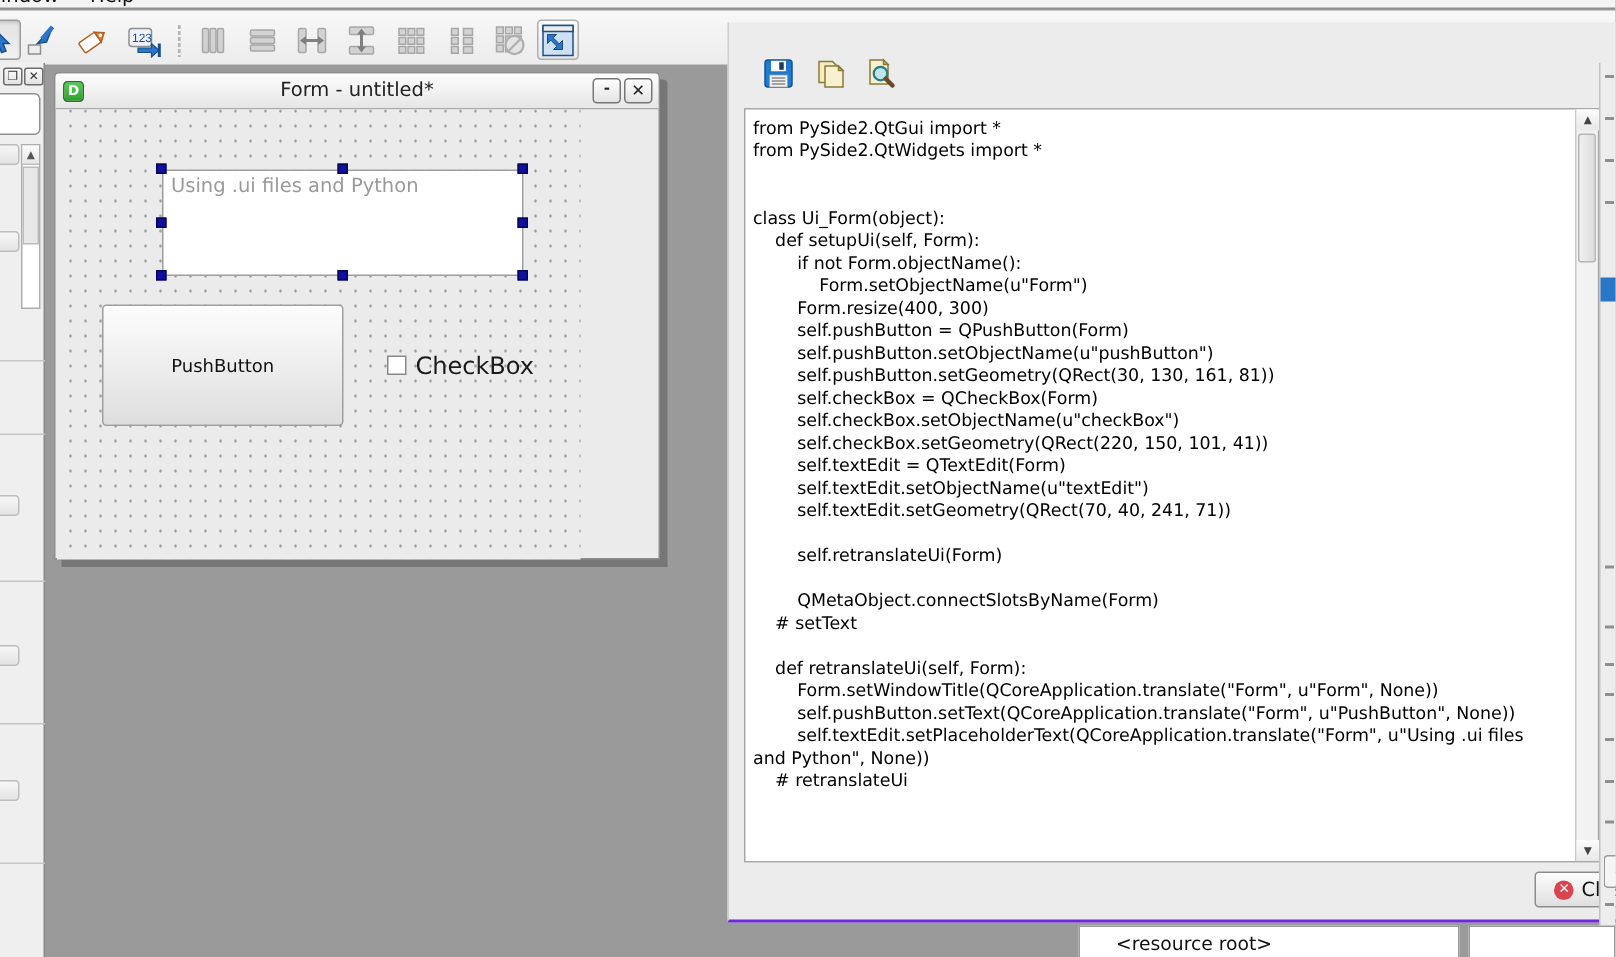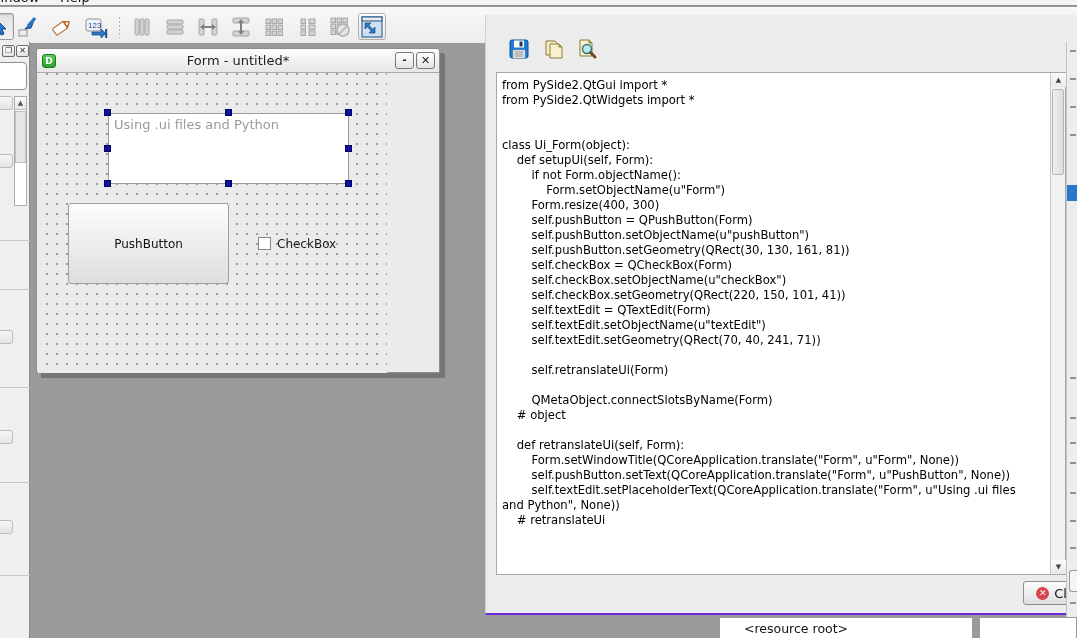--- a/index.html
+++ b/index.html
@@ -38,21 +38,21 @@
   #form-min { right:25px; font-size:10px; line-height:14px; }
   #form-close { right:4px; font-size:11px; line-height:16px; }
   #form-canvas { position:absolute; left:1px; top:24px; width:349px; height:300px; background-color:#ebebeb; background-image:radial-gradient(#9d9d9d 0.8px, transparent 1px); background-size:10px 10px; background-position:4px 6px; }
 
   #w-textedit { position:absolute; left:70px; top:40px; width:241px; height:71px; background:#fff; border:1px solid #9d9d9d; }
   #w-textedit .ph { position:absolute; left:5px; top:3px; color:#9a9a9a; font-size:13px; }
   .handle { position:absolute; width:7px; height:7px; background:#10109e; border:1px solid #05055e; }
   #w-pushbutton { position:absolute; left:30px; top:130px; width:161px; height:81px; background:linear-gradient(#fdfdfd,#dedede); border:1px solid #9f9f9f; border-radius:3px; display:flex; align-items:center; justify-content:center; font-size:12px; color:#111; }
   #w-checkbox { position:absolute; left:220px; top:150px; width:101px; height:41px; display:flex; align-items:center; }
   #w-checkbox .box { width:13px; height:13px; background:#fff; border:1px solid #878787; margin-right:6px; }
-  #w-checkbox .cb-label { font-size:12px; }
+  #w-checkbox .cb-label { font-size:16px; }
 
   
   #codedlg { position:absolute; left:485px; top:15px; width:632px; height:600px; background:#ececec; border-left:1px solid #cfcfcf; border-bottom:2px solid #6d28d9; }
   .dlg-tbtn { position:absolute; top:20px; width:30px; height:28px; border:1px solid transparent; border-radius:3px; display:flex; align-items:center; justify-content:center; }
   #code-frame { position:absolute; left:10px; top:57px; width:570px; height:503px; background:#fff; border:1px solid #a8a8a8; }
   #code-area { position:absolute; left:0; top:0; width:553px; height:501px; overflow:hidden; padding:5px 0 0 5px; }
   #code-area .cl { white-space:pre; font-family:"DejaVu Sans","Liberation Sans",sans-serif; font-size:11.6px; line-height:15px; color:#000; }
   #code-vscroll { position:absolute; right:0; top:0; width:15px; height:501px; background:#f2f2f2; border-left:1px solid #c9c9c9; }
   .scroll-arrow { position:absolute; left:0; width:15px; height:14px; background:linear-gradient(#fbfbfb,#e8e8e8); text-align:center; font-size:7px; color:#444; line-height:14px; }
   #code-thumb { position:absolute; left:1px; top:16px; width:12px; height:86px; background:linear-gradient(90deg,#f0f0f0,#dcdcdc); border:1px solid #b5b5b5; border-radius:2px; }
@@ -289,21 +289,21 @@
         <div class="cl">        self.checkBox = QCheckBox(Form)</div>
         <div class="cl">        self.checkBox.setObjectName(u"checkBox")</div>
         <div class="cl">        self.checkBox.setGeometry(QRect(220, 150, 101, 41))</div>
         <div class="cl">        self.textEdit = QTextEdit(Form)</div>
         <div class="cl">        self.textEdit.setObjectName(u"textEdit")</div>
         <div class="cl">        self.textEdit.setGeometry(QRect(70, 40, 241, 71))</div>
         <div class="cl"> </div>
         <div class="cl">        self.retranslateUi(Form)</div>
         <div class="cl"> </div>
         <div class="cl">        QMetaObject.connectSlotsByName(Form)</div>
-        <div class="cl">    # object</div>
+        <div class="cl">    # setText</div>
         <div class="cl"> </div>
         <div class="cl">    def retranslateUi(self, Form):</div>
         <div class="cl">        Form.setWindowTitle(QCoreApplication.translate("Form", u"Form", None))</div>
         <div class="cl">        self.pushButton.setText(QCoreApplication.translate("Form", u"PushButton", None))</div>
         <div class="cl">        self.textEdit.setPlaceholderText(QCoreApplication.translate("Form", u"Using .ui files</div>
         <div class="cl">and Python", None))</div>
         <div class="cl">    # retranslateUi</div>
       </div>
     <div id="code-vscroll">
       <div class="scroll-arrow" style="top:0;">▲</div>

